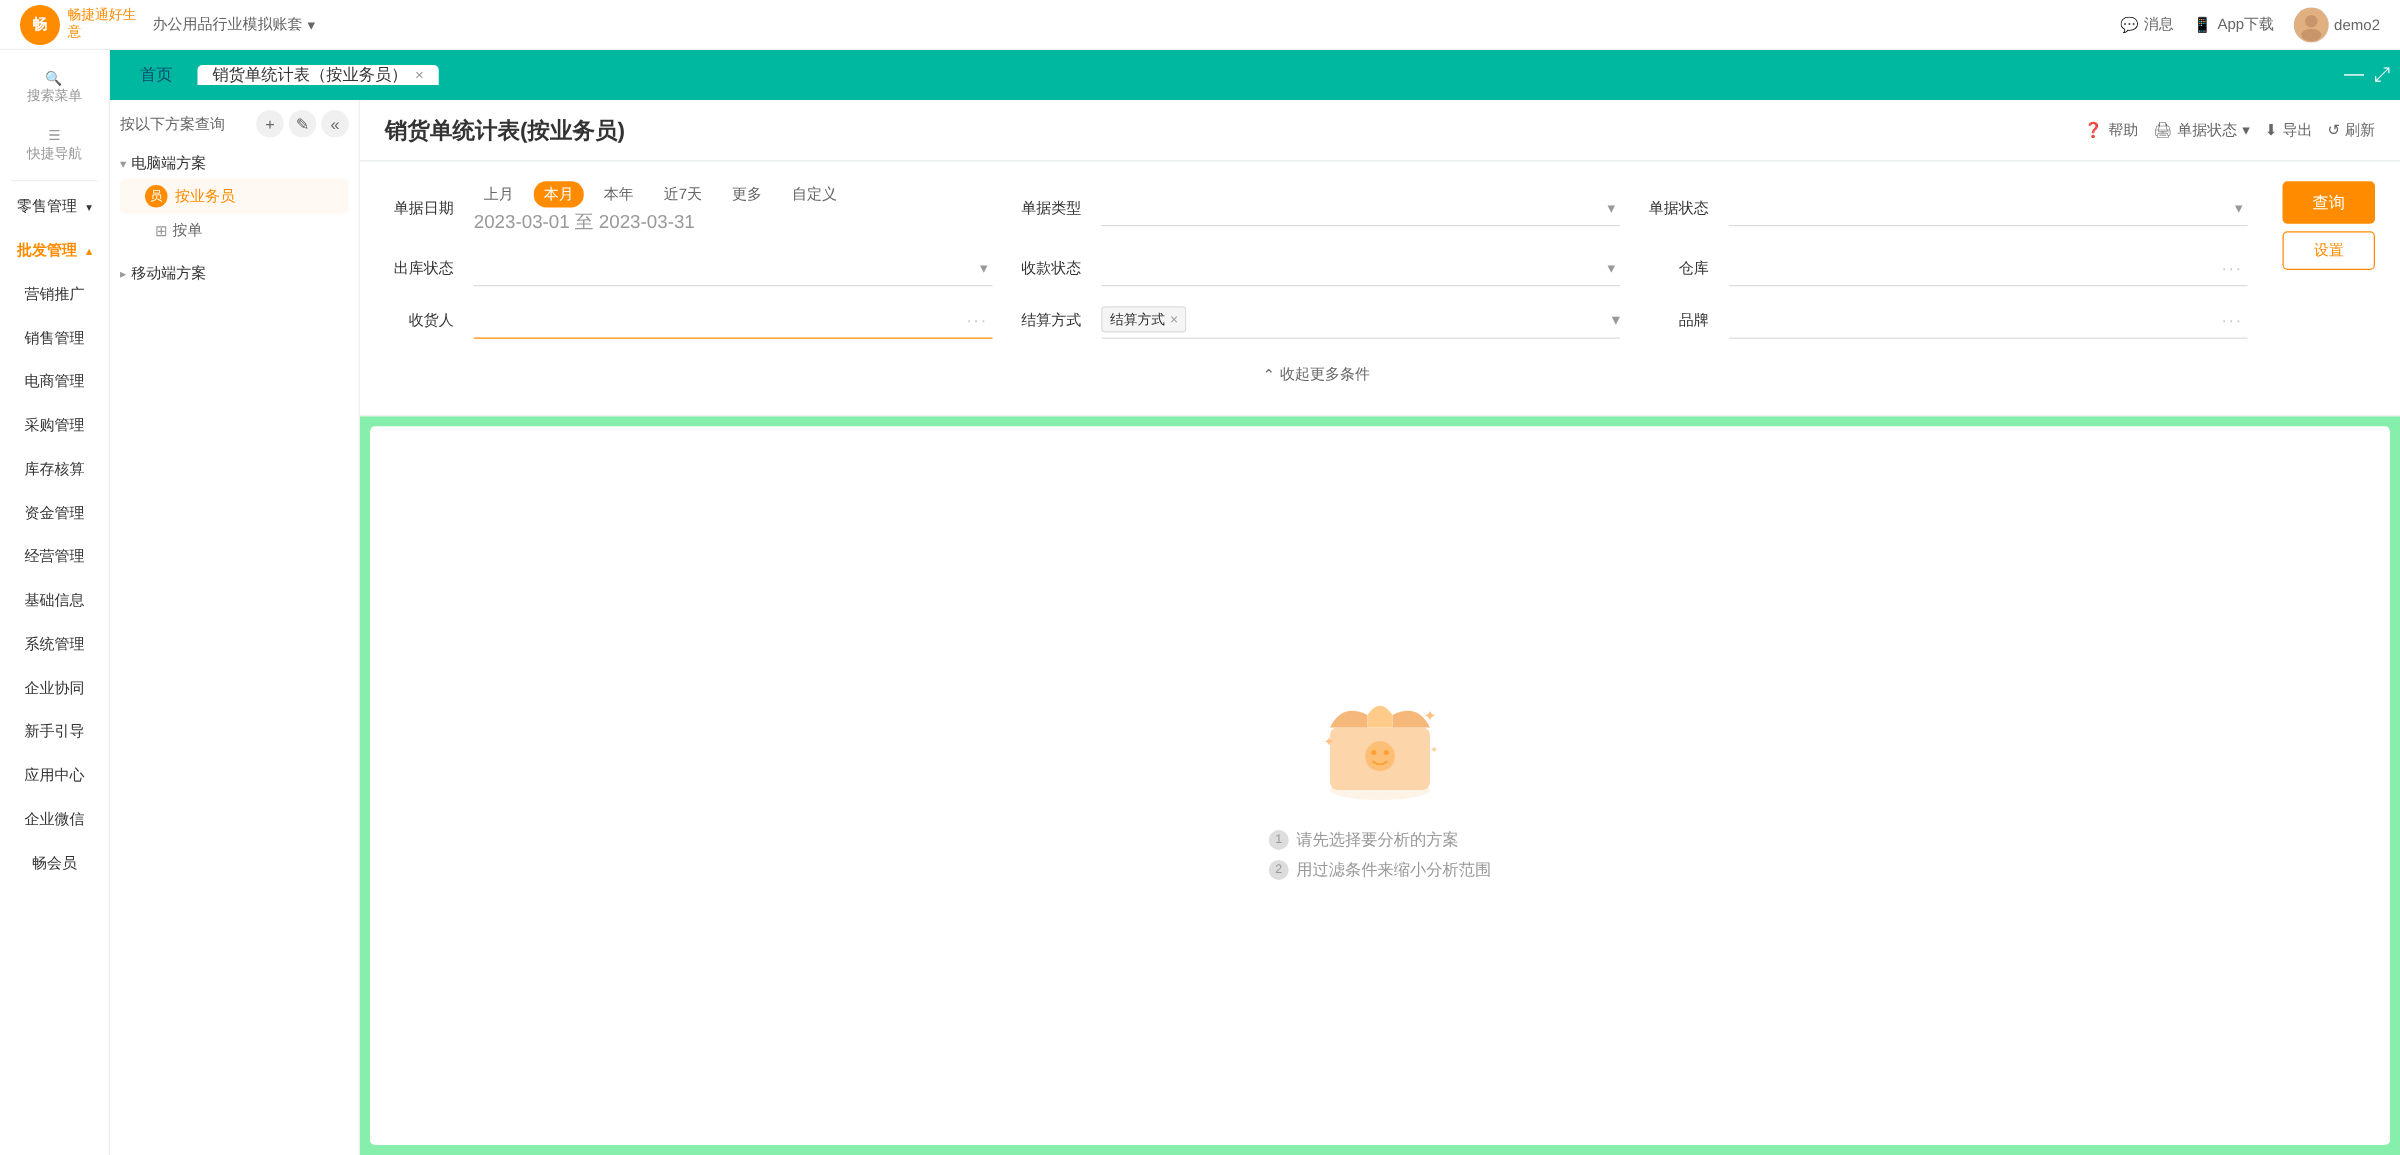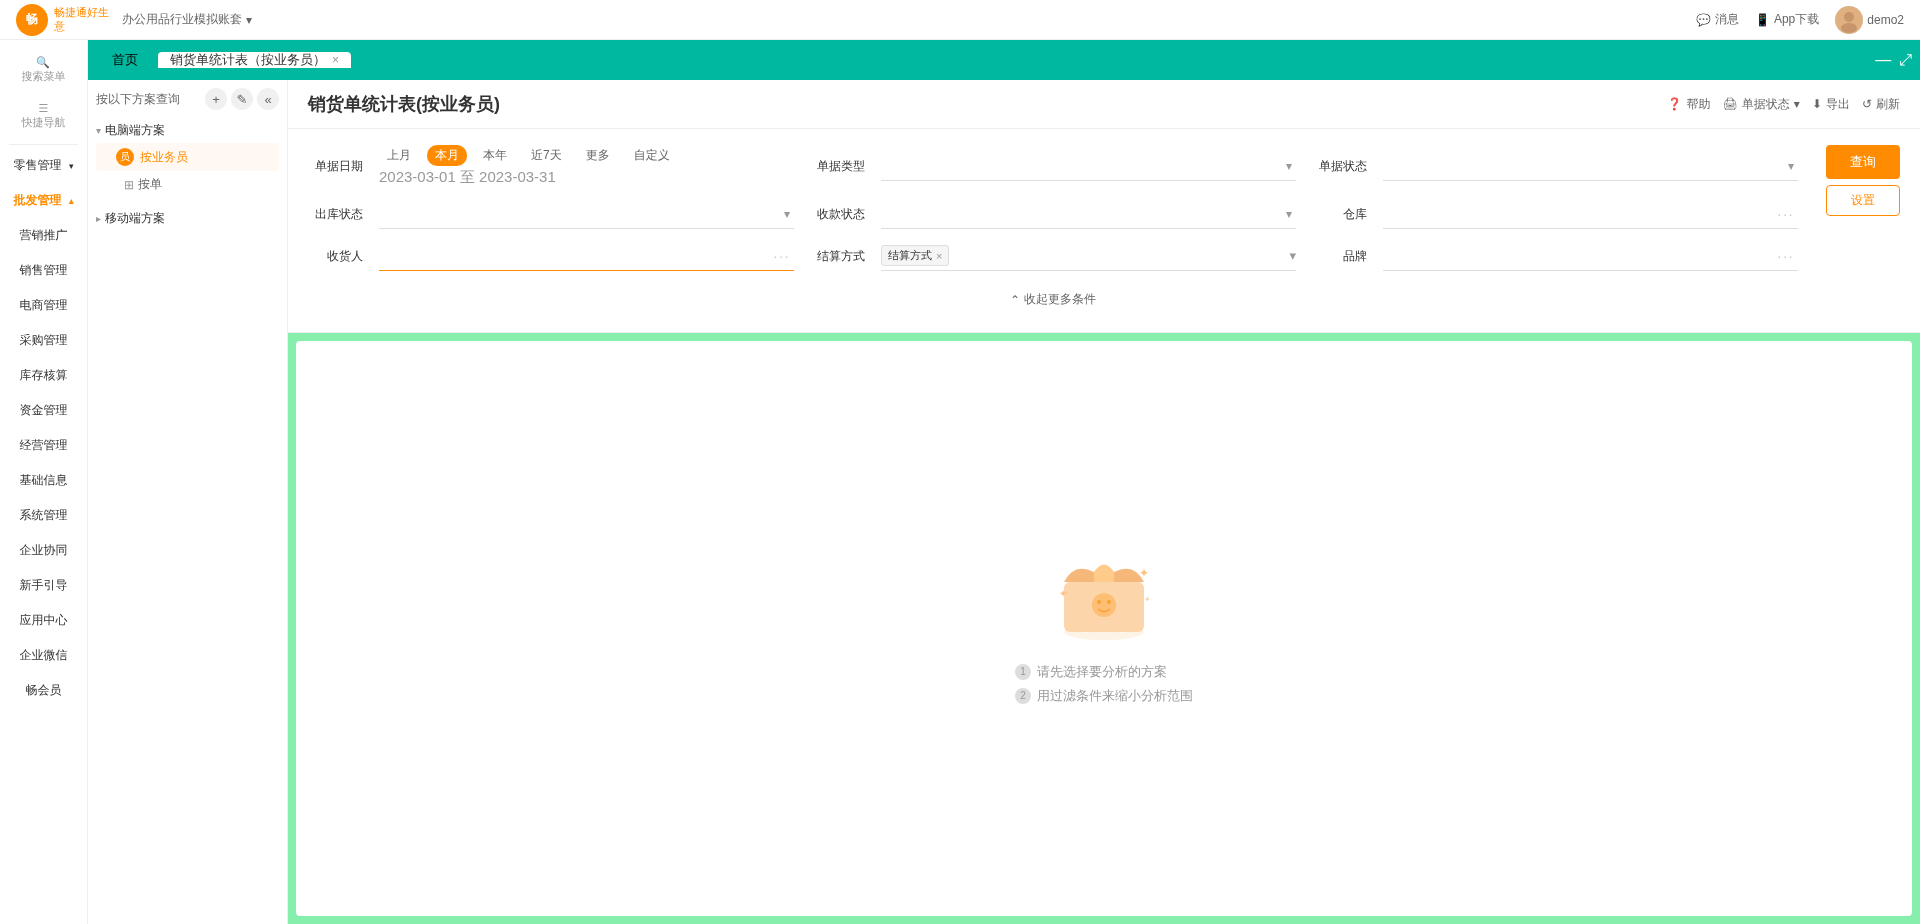--- a/index.html
+++ b/index.html
@@ -57,21 +57,21 @@
     .tab-bar {
       background: #00b8a0;
       height: 40px;
       display: flex;
       align-items: center;
       padding: 0 8px;
       gap: 4px;
       flex-shrink: 0;
     }
     .tab-home {
-      color: #000000;
+      color: #0c4a6e;
       padding: 6px 16px;
       font-size: 13px;
       cursor: pointer;
       border-radius: 4px 4px 0 0;
     }
     .tab-item {
       background: #fff;
       color: #333;
       padding: 6px 12px;
       font-size: 13px;

